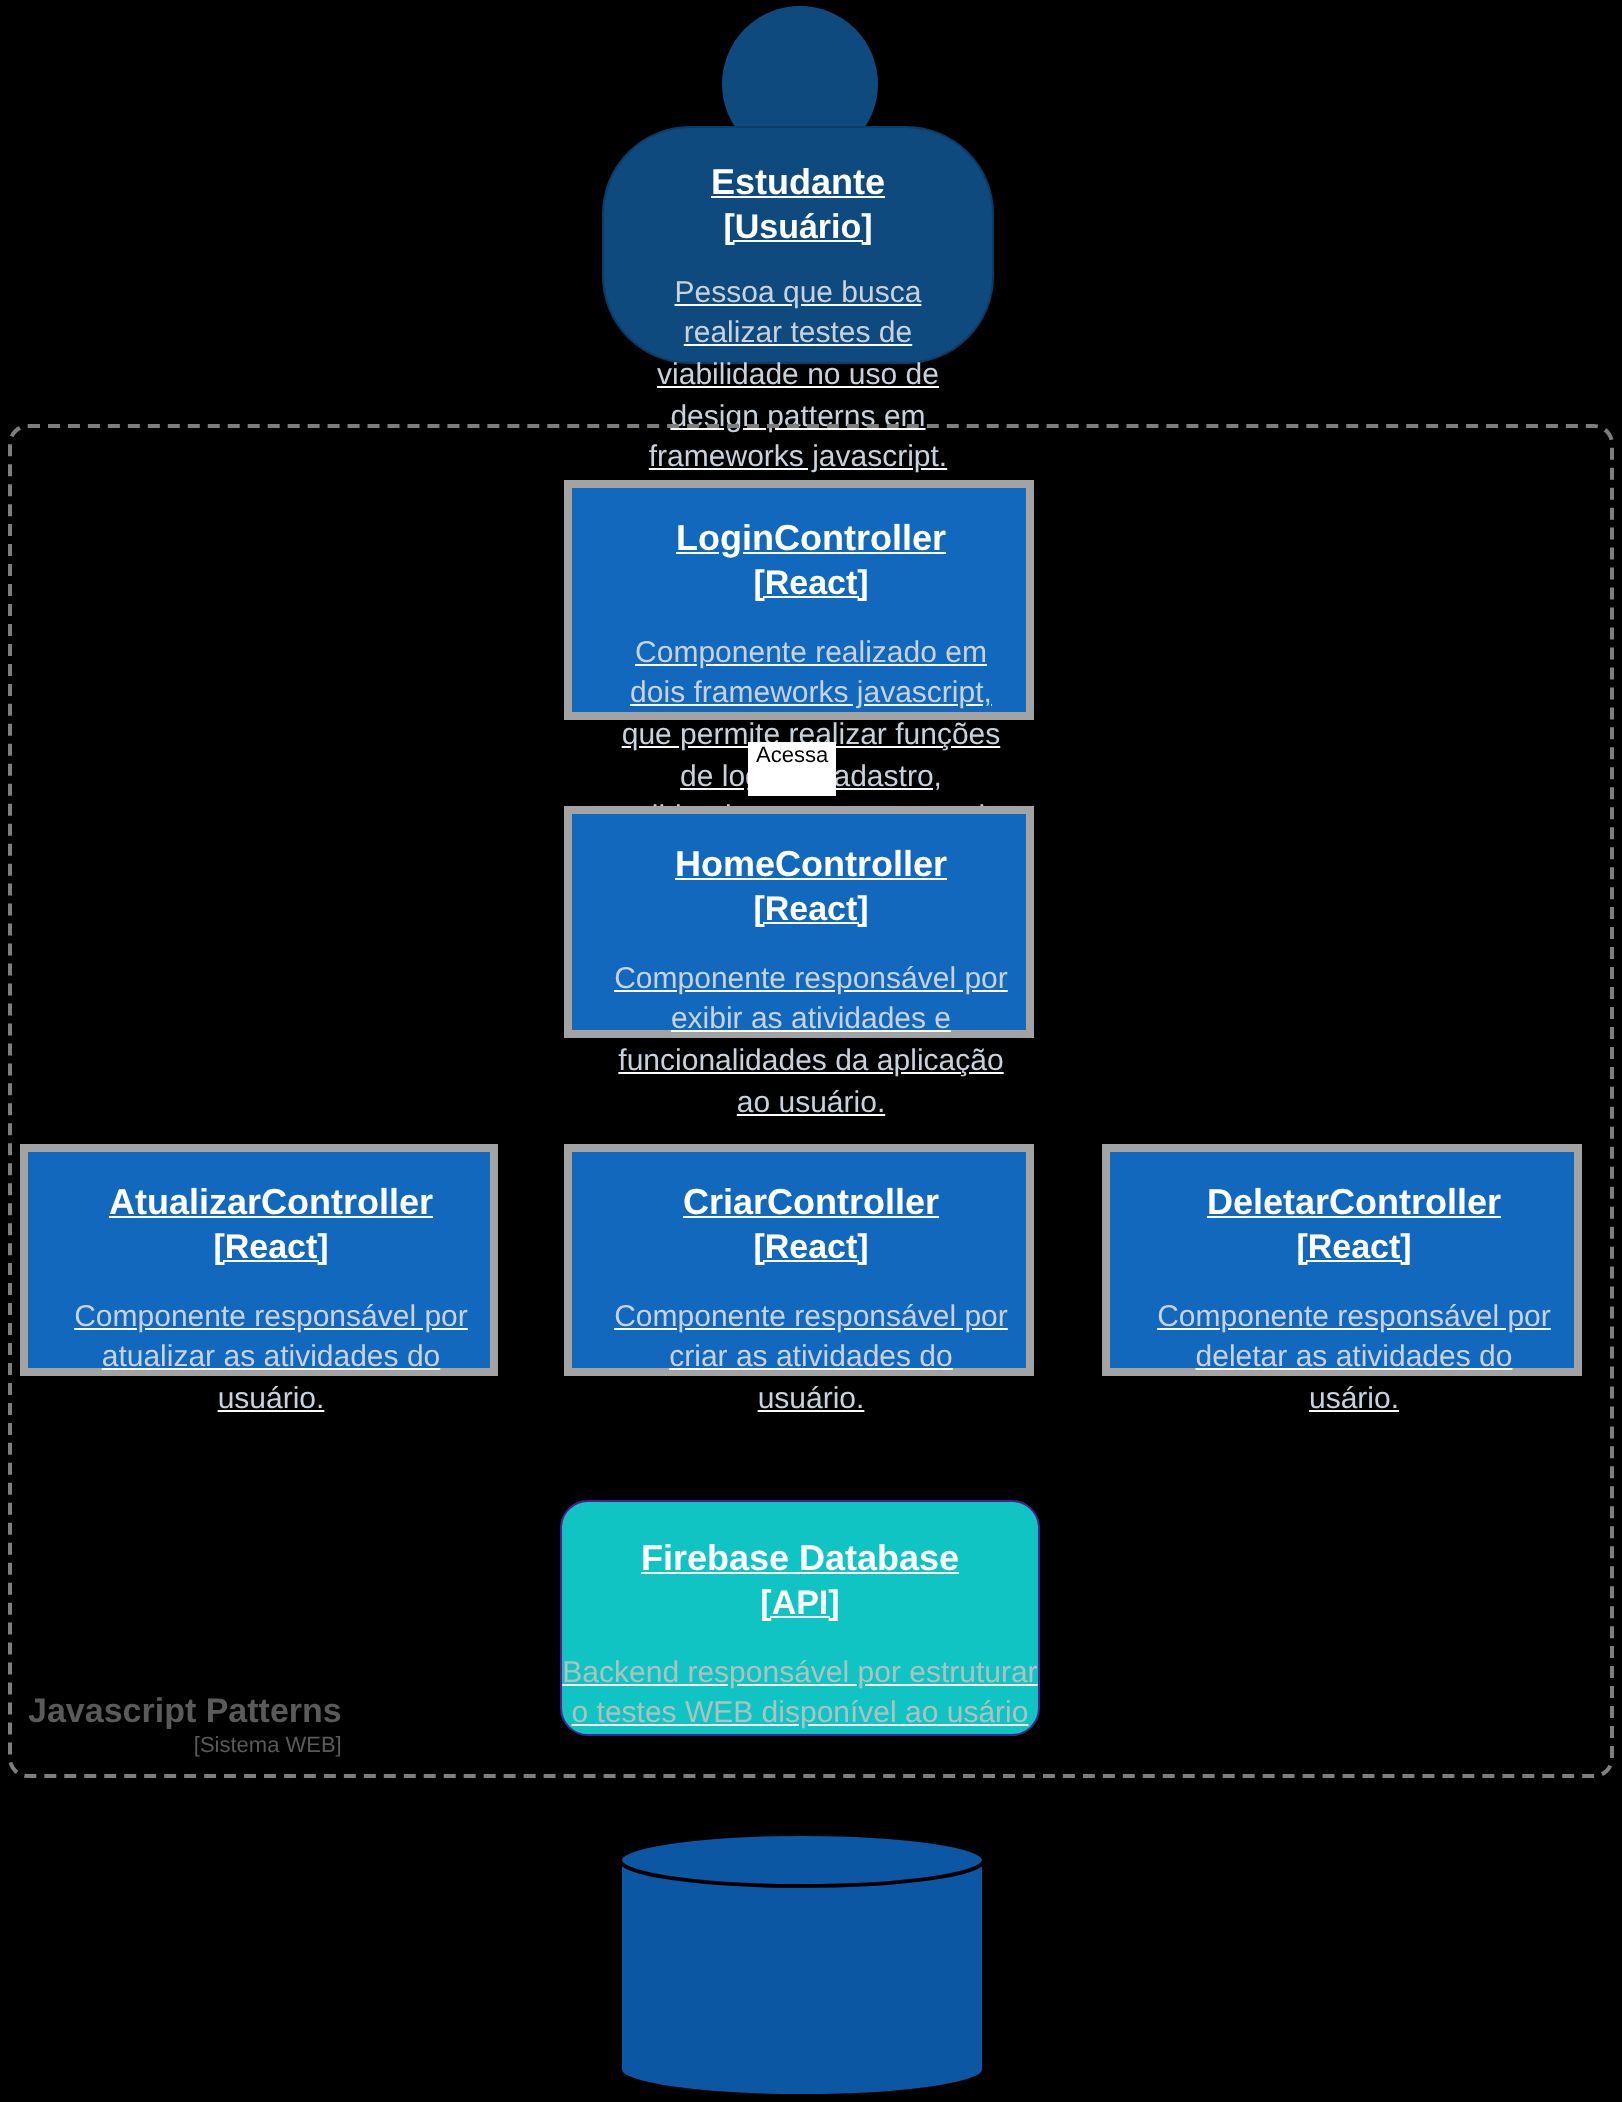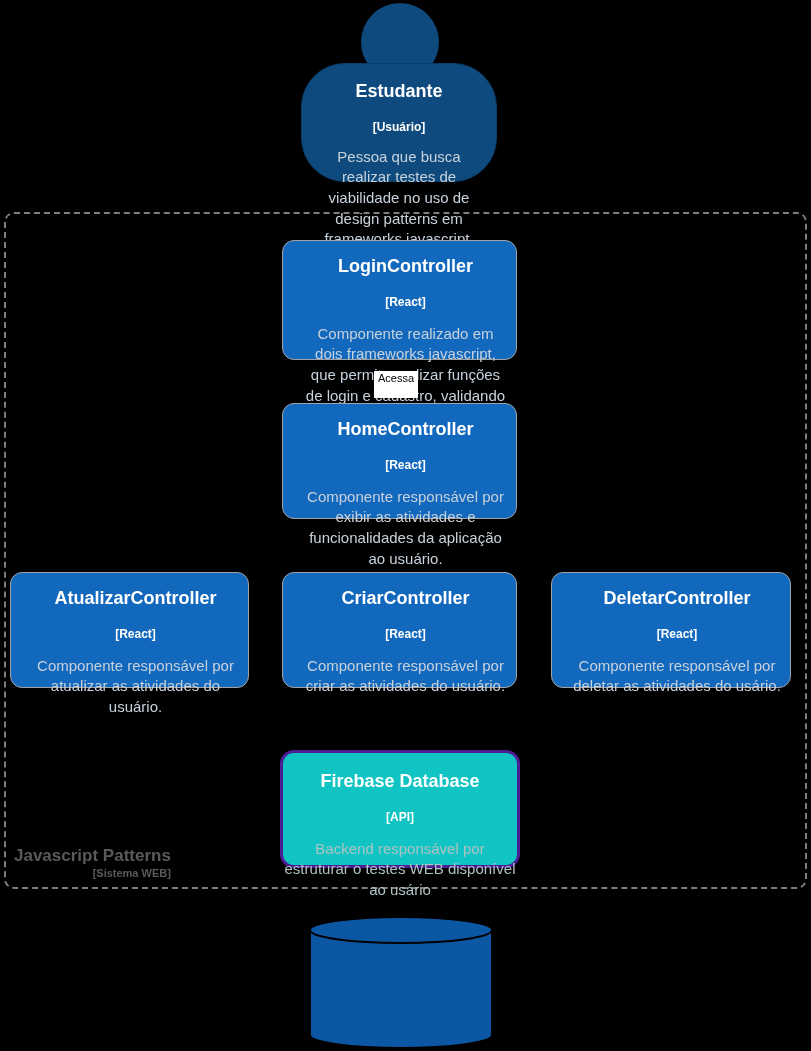--- a/index.html
+++ b/index.html
@@ -11,23 +11,24 @@
     background: #000;
     overflow: hidden;
     font-family: "Liberation Sans", sans-serif;
   }
 
   
   .node {
     position: absolute;
     color: #fff;
     text-align: center;
+    text-decoration: underline;
   }
   .node .title { font-weight: bold; font-size: 18px; line-height: 1.15; }
-  .node .meta  { font-weight: bold; font-size: 12px; margin-top: 18px; }
+  .node .meta  { font-weight: bold; font-size: 17px; margin-top: 2px; }
   .node .desc  { font-size: 15px; line-height: 1.38; margin-top: 15px; color: #C8D2DC; }
 
   
   .person-head {
     position: absolute;
     left: 361px; top: 3px;
     width: 78px; height: 78px;
     border-radius: 50%;
     background: #0E4A7D;
   }
@@ -49,41 +50,41 @@
     border: 2px dashed #7E7E7E;
     border-radius: 10px;
   }
   .boundary-label {
     position: absolute;
     left: 8px; bottom: 8px;
     text-align: right;
     color: #5A5A5A;
   }
   .boundary-label .b-title { font-weight: bold; font-size: 17px; }
-  .boundary-label .b-sub   { font-weight: bold; font-size: 11px; margin-top: 1px; }
+  .boundary-label .b-sub   { font-weight: normal; font-size: 11px; margin-top: 1px; }
 
   
   .container-box {
     background: #1168BD;
-    border: 1px solid #a3a3a3;
-    border-radius: 12px;
+    border: 4px solid #a3a3a3;
+    border-radius: 0;
     padding: 15px 8px 0 20px;
   }
   .box-login     { left: 282px; top: 240px; width: 235px; height: 120px; }
   .box-home      { left: 282px; top: 403px; width: 235px; height: 116px; }
   .box-atualizar { left: 10px;  top: 572px; width: 239px; height: 116px; }
   .box-criar     { left: 282px; top: 572px; width: 235px; height: 116px; }
   .box-deletar   { left: 551px; top: 572px; width: 240px; height: 116px; }
 
   
   .box-firebase {
     left: 280px; top: 750px;
     width: 240px; height: 118px;
     background: #10C4C4;
-    border: 3px solid #4c1d95;
+    border: 1px solid #4c1d95;
     border-radius: 14px;
     padding-top: 18px;
   }
   .box-firebase .desc { color: #AEC2C2; }
 
   
   .rel-label {
     position: absolute;
     left: 374px; top: 371px;
     background: #fff;

